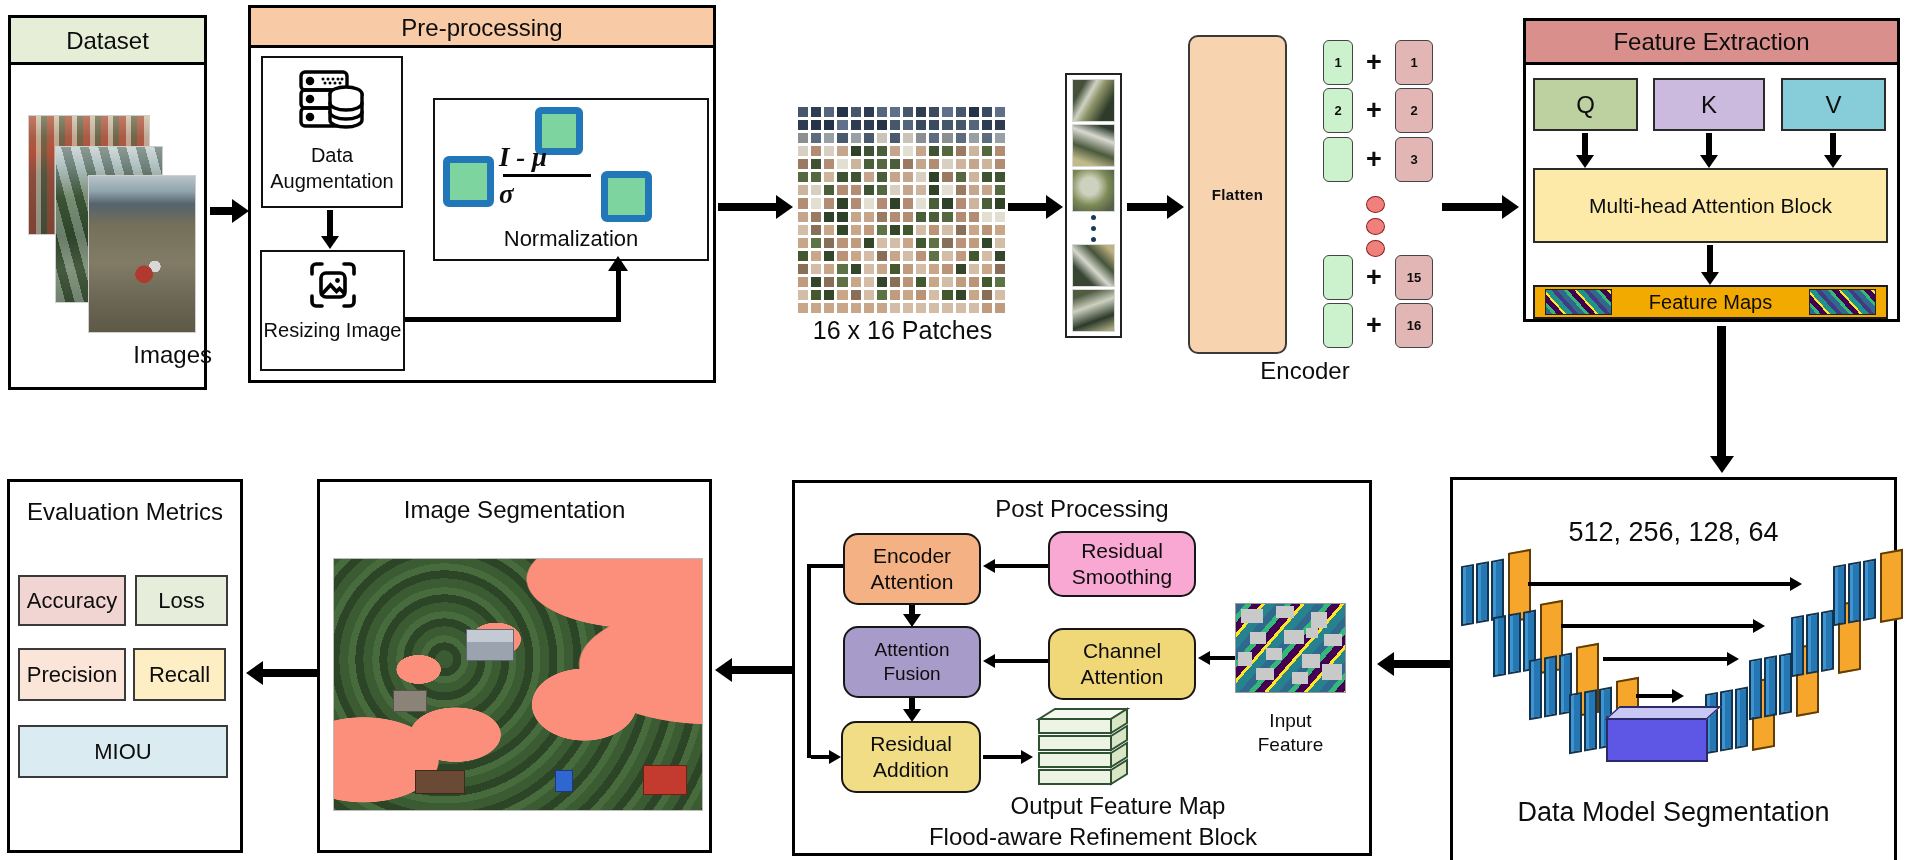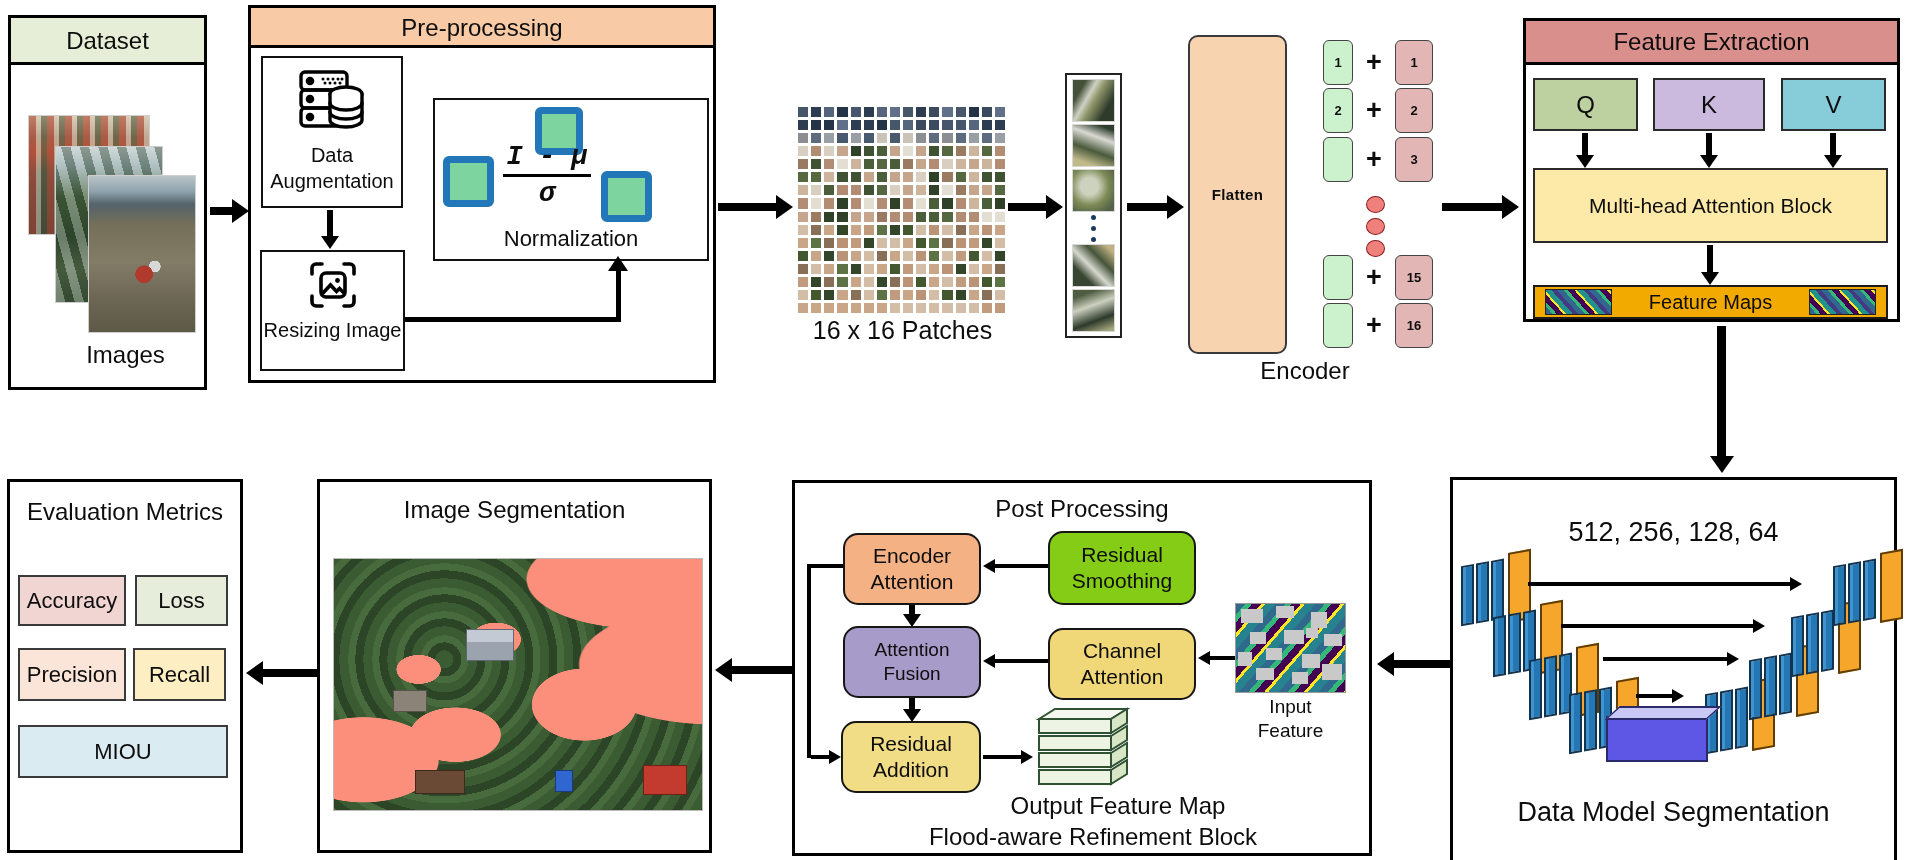--- a/index.html
+++ b/index.html
@@ -69,21 +69,21 @@
   
   .qkv { position:absolute; border:2px solid #2a2a2a; box-sizing:border-box; text-align:center; font-size:24px; line-height:49px; }
   #mha { position:absolute; border:2px solid #2a2a2a; box-sizing:border-box; display:flex; align-items:center; justify-content:center; font-size:21px; }
   #fmaps { position:absolute; border:2px solid #1a1a1a; box-sizing:border-box; display:flex; align-items:center; justify-content:space-between;
            padding:0 10px; font-size:20px; }
   .viridis { width:67px; height:26px; border:1px solid #222; box-sizing:border-box;
              background:repeating-linear-gradient(48deg,#31688e 0 5px,#35b779 5px 8px,#440154 8px 13px,#fde725 13px 15px,#21918c 15px 20px,#443983 20px 24px); }
 
   
   .nsq { position:absolute; border:7px solid #2277b8; background:#7ed49e; border-radius:6px; box-sizing:border-box; width:48px; height:48px; }
-  .frac { position:absolute; text-align:center; font-family:Liberation Mono, monospace; font-style:italic; font-weight:700; }
+  .frac { position:absolute; text-align:left; font-family:Liberation Serif, serif; font-style:italic; font-weight:700; }
   .frac .num { font-size:27px; line-height:30px; }
   .frac .bar { height:3px; background:#000; margin:2px 4px; }
   .frac .den { font-size:27px; line-height:30px; }
 
   
   #input-feature { position:absolute; left:440px; top:120px; width:111px; height:90px; border:1px solid #9a9a9a; box-sizing:border-box;
                    background:repeating-linear-gradient(131deg,#31688e 0 7px,#35b779 7px 12px,#440154 12px 19px,#fde725 19px 22px,#26828e 22px 30px); overflow:hidden; }
   .gsq { position:absolute; background:#c9c9c9; }
   #out-stack { position:absolute; left:238px; top:222px; }
 
@@ -120,21 +120,21 @@
 </head>
 <body>
 
 <div id="canvas">
 
   <div class="box" style="left:8px; top:15px; width:199px; height:375px;">
     <div class="hdr" style="height: 47px; line-height: 46px; background-color: rgb(231, 238, 215);">Dataset</div>
     <div class="photo p-back" style="left:17px; top:97px; width:122px; height:120px;"></div>
     <div class="photo p-mid" style="left:44px; top:128px; width:108px; height:157px;"></div>
     <div class="photo p-front" style="left:77px; top:157px; width:108px; height:158px;"></div>
-    <div class="cap" style="left:18px; top:323px; width:100%;">Images</div>
+    <div class="cap" style="left:8px; top:323px; width:100%;text-align:right;">Images</div>
   </div>
 
   <div class="ar ar-r" style="left:210px; top:207px; width:22px; height:8px;"></div>
 
   <div class="box" style="left:248px; top:5px; width:468px; height:378px;">
     <div class="hdr" style="background-color: rgb(248, 203, 166);">Pre-processing</div>
 
     <div class="inbox" style="left:10px; top:48px; width:142px; height:152px;">
       <svg width="74" height="74" viewBox="0 0 74 74" style="margin-top:6px;">
         <g fill="none" stroke="#000" stroke-width="3.4" stroke-linecap="round">
@@ -601,21 +601,21 @@
     <div class="ar ar-r thin" style="left:183px; top:214px; width:36px;  height:4px;"></div>
     <div class="t-title" style="top:317px; font-size:27px;">Data Model Segmentation</div>
   </div>
 
   <div class="ar ar-l" style="left:1394px; top:660px; width:56px; height:8px;"></div>
 
   <div class="box" style="left:792px; top:480px; width:580px; height:376px;">
     <div class="t-title" style="top:12px;">Post Processing</div>
 
     <div class="rbox" style="left: 48px; top: 50px; width: 138px; height: 72px; background-color: rgb(244, 177, 131);">Encoder Attention</div>
-    <div class="rbox" style="left: 253px; top: 48px; width: 148px; height: 74px; background-color: #84cc16;">Residual Smoothing</div>
+    <div class="rbox" style="left: 253px; top: 48px; width: 148px; height: 66px; background-color: #f9a8d4;">Residual Smoothing</div>
     <div class="ar ar-l thin" style="left:200px; top:81px; width:53px; height:4px;"></div>
 
     <div class="rbox" style="left: 48px; top: 143px; width: 138px; height: 72px; font-size: 19px; background-color: rgb(167, 155, 201);">Attention Fusion</div>
     <div class="rbox" style="left: 253px; top: 145px; width: 148px; height: 72px; background-color: rgb(240, 216, 120);">Channel Attention</div>
     <div class="ar ar-l thin" style="left:200px; top:176px; width:53px; height:4px;"></div>
 
     <div class="ar ar-d mid" style="left:114px; top:122px; width:6px; height:9px;"></div>
     <div class="ar ar-d mid" style="left:114px; top:215px; width:6px; height:11px;"></div>
 
     <div class="rbox" style="left: 46px; top: 238px; width: 140px; height: 72px; background-color: rgb(241, 221, 133);">Residual Addition</div>
@@ -632,21 +632,21 @@
         <div class="gsq" style="left: 48px; top: 26px; width: 20px; height: 14px;"></div>
         <div class="gsq" style="left: 88px; top: 30px; width: 18px; height: 12px;"></div>
         <div class="gsq" style="left: 2px; top: 48px; width: 14px; height: 14px;"></div>
         <div class="gsq" style="left: 30px; top: 44px; width: 16px; height: 12px;"></div>
         <div class="gsq" style="left: 66px; top: 50px; width: 18px; height: 14px;"></div>
         <div class="gsq" style="left: 20px; top: 64px; width: 18px; height: 12px;"></div>
         <div class="gsq" style="left: 56px; top: 68px; width: 16px; height: 12px;"></div>
         <div class="gsq" style="left: 86px; top: 60px; width: 20px; height: 16px;"></div>
         <div class="gsq" style="left: 70px; top: 24px; width: 12px; height: 10px;"></div>
       </div>
-    <div class="cap" style="left:440px; top:212px; width:111px; font-size:19px; line-height:24px;">Input Feature</div>
+    <div class="cap" style="left:440px; top:226px; width:111px; font-size:19px; line-height:24px;">Input Feature</div>
     <div class="ar ar-l thin" style="left:415px; top:173px; width:25px; height:4px;"></div>
 
     <div class="ar ar-r thin" style="left:188px; top:272px; width:38px; height:4px;"></div>
 
     <svg id="out-stack" width="100" height="82" viewBox="0 0 100 82">
       <g stroke="#2f5233" stroke-width="2">
         <path d="M6 14 L22 4 L94 4 L78 14 Z" fill="#f4f8ee"></path>
         <rect x="6" y="14" width="72" height="14" fill="#eef4e4"></rect>
         <path d="M78 14 L94 4 L94 18 L78 28 Z" fill="#d8e6c6"></path>
         <rect x="6" y="31" width="72" height="14" fill="#eef4e4"></rect>

